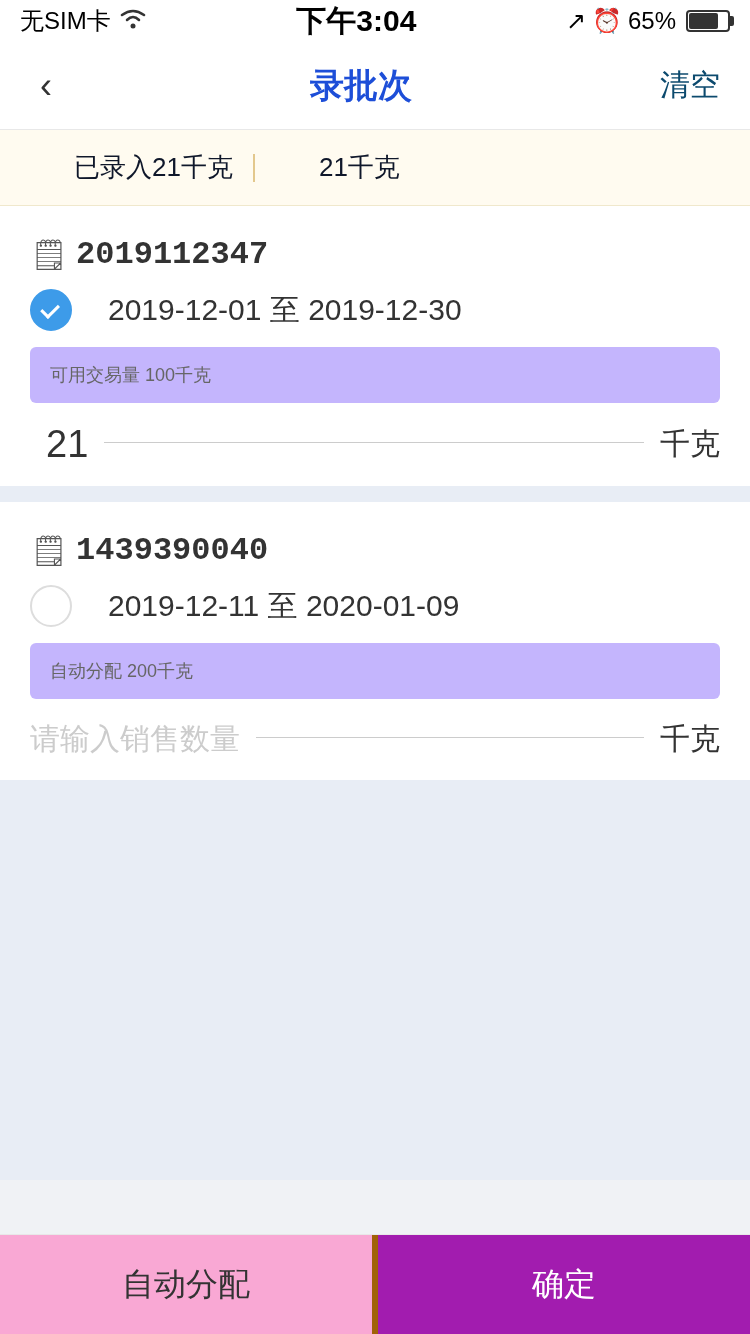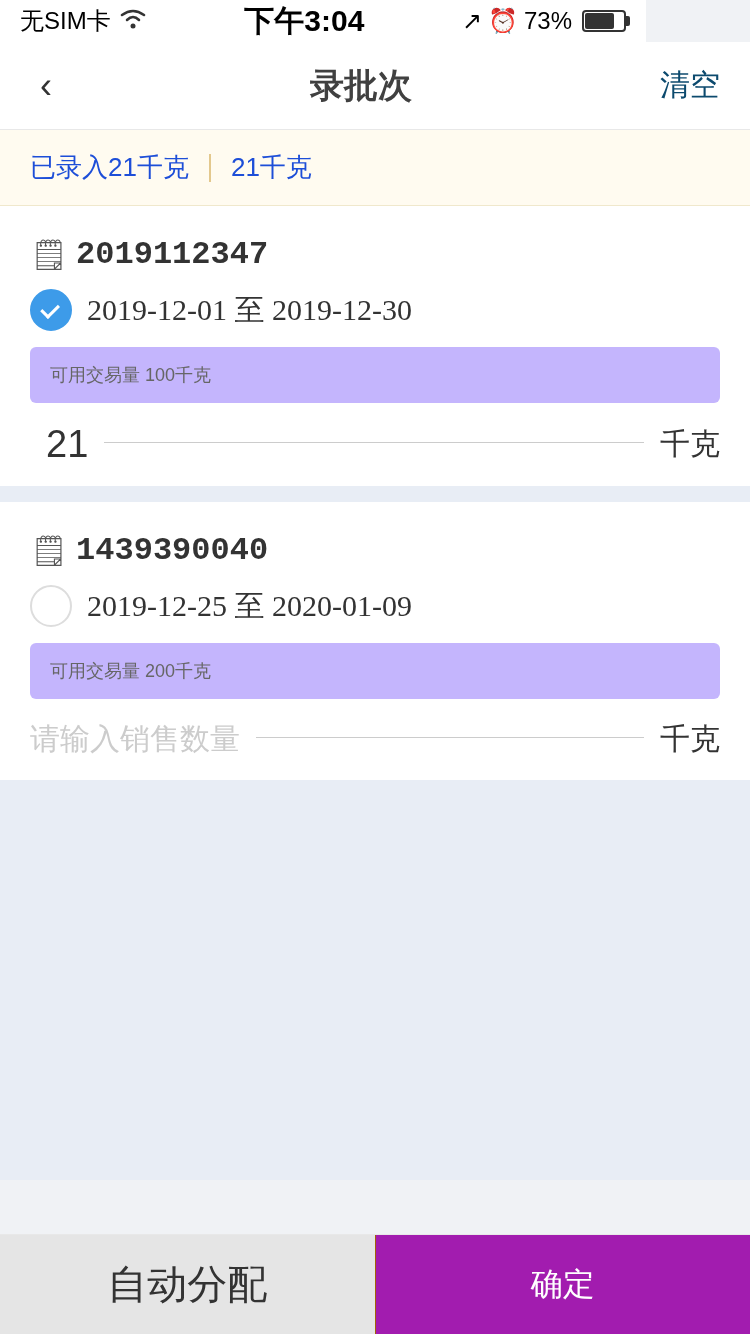--- a/index.html
+++ b/index.html
@@ -7,21 +7,21 @@
     body {
       width: 750px;
       min-height: 1334px;
       font-family: -apple-system, "PingFang SC", "Helvetica Neue", Arial, sans-serif;
       background: #f0f2f5;
       font-size: 28px;
     }
 
     
     .status-bar {
-      width: 646px;
+      width: 750px;
       height: 42px;
       background: #fff;
       display: flex;
       align-items: center;
       justify-content: space-between;
       padding: 0 20px;
       font-size: 24px;
       font-weight: 500;
     }
     .status-left { display: flex; align-items: center; gap: 8px; }
@@ -70,41 +70,42 @@
     }
     .nav-back {
       font-size: 36px;
       color: #333;
       cursor: pointer;
       padding: 10px;
     }
     .nav-title {
       font-size: 34px;
       font-weight: 600;
-      color: #404040;
+      color: #1d4ed8;
     }
     .nav-action {
       font-size: 30px;
       color: #0c4a6e;
       cursor: pointer;
     }
 
     
     .summary-bar {
       width: 750px;
       background: #fffbf0;
       padding: 20px 30px;
       display: flex;
       align-items: center;
       gap: 20px;
       border-bottom: 1px solid #f0e8cc;
     }
     .summary-text {
       font-size: 26px;
-      color: #1d4ed8;
+      color: #0f172a;
+      margin-left: 44px;
     }
     .summary-divider {
       width: 2px;
       height: 28px;
       background: #c8962a;
       opacity: 0.5;
     }
 
     
     .card-section {
@@ -130,23 +131,22 @@
     .batch-id {
       font-size: 32px;
       font-weight: 600;
       color: #333;
       font-family: Liberation Mono, monospace;
     }
 
     .batch-date-row {
       display: flex;
       align-items: flex-end;
-      gap: 15px;
+      gap: 36px;
       margin-bottom: 16px;
-      font-family: Liberation Serif, serif;
     }
     .radio-circle {
       width: 42px;
       height: 42px;
       border-radius: 50%;
       border: 2px solid #ddd;
       background: #fff;
       display: flex;
       align-items: center;
       justify-content: center;
@@ -230,26 +230,26 @@
       height: 100px;
       display: flex;
       background: #fff;
       border-top: 1px solid #e8e8e8;
     }
     .btn-auto {
       flex: 1;
       display: flex;
       align-items: center;
       justify-content: center;
-      font-size: 40px;
-      color: #333;
-      background: #e5e5e5;
+      font-size: 32px;
+      color: #333;
+      background: #f9a8d4;
       cursor: pointer;
       border: none;
-      border-right: 1px solid #a16207;
+      border-right: 6px solid #a16207;
     }
     .btn-confirm {
       flex: 1;
       display: flex;
       align-items: center;
       justify-content: center;
       font-size: 32px;
       color: #fff;
       background: #a21caf;
       cursor: pointer;
@@ -268,21 +268,21 @@
         <circle cx="14" cy="19" r="2.5" fill="#333"></circle>
         <path d="M8 13 Q14 7 20 13" stroke="#333" stroke-width="2.5" fill="none" stroke-linecap="round"></path>
         <path d="M3 8 Q14 0 25 8" stroke="#333" stroke-width="2.5" fill="none" stroke-linecap="round"></path>
       </svg>
     </span>
   </div>
   <div class="status-center">下午3:04</div>
   <div class="status-right">
     <span>↗</span>
     <span>⏰</span>
-    <span>73%</span>
+    <span>65%</span>
     <span class="battery-icon">
       <span class="battery-fill"></span>
     </span>
   </div>
 </div>
 
 <div class="nav-bar">
   <span class="nav-back">‹</span>
   <span class="nav-title">录批次</span>
   <span class="nav-action">清空</span>
@@ -316,23 +316,23 @@
 <div class="section-divider"></div>
 
 <div class="card-section">
   <div class="batch-item">
     <div class="batch-header">
       <span class="batch-id-icon">🗒</span>
       <span class="batch-id">1439390040</span>
     </div>
     <div class="batch-date-row">
       <div class="radio-circle"></div>
-      <span class="batch-date">2019-12-25 至 2020-01-09</span>
+      <span class="batch-date">2019-12-11 至 2020-01-09</span>
     </div>
-    <div class="available-qty">可用交易量 200千克</div>
+    <div class="available-qty">自动分配 200千克</div>
   </div>
   <div class="quantity-input-row">
     <span class="quantity-placeholder">请输入销售数量</span>
     <span style="flex:1; border-bottom:1px solid #ccc; margin-bottom:4px;"></span>
     <span class="quantity-unit">千克</span>
   </div>
 </div>
 
 <div class="content-background" style="min-height: 400px;"></div>
 

